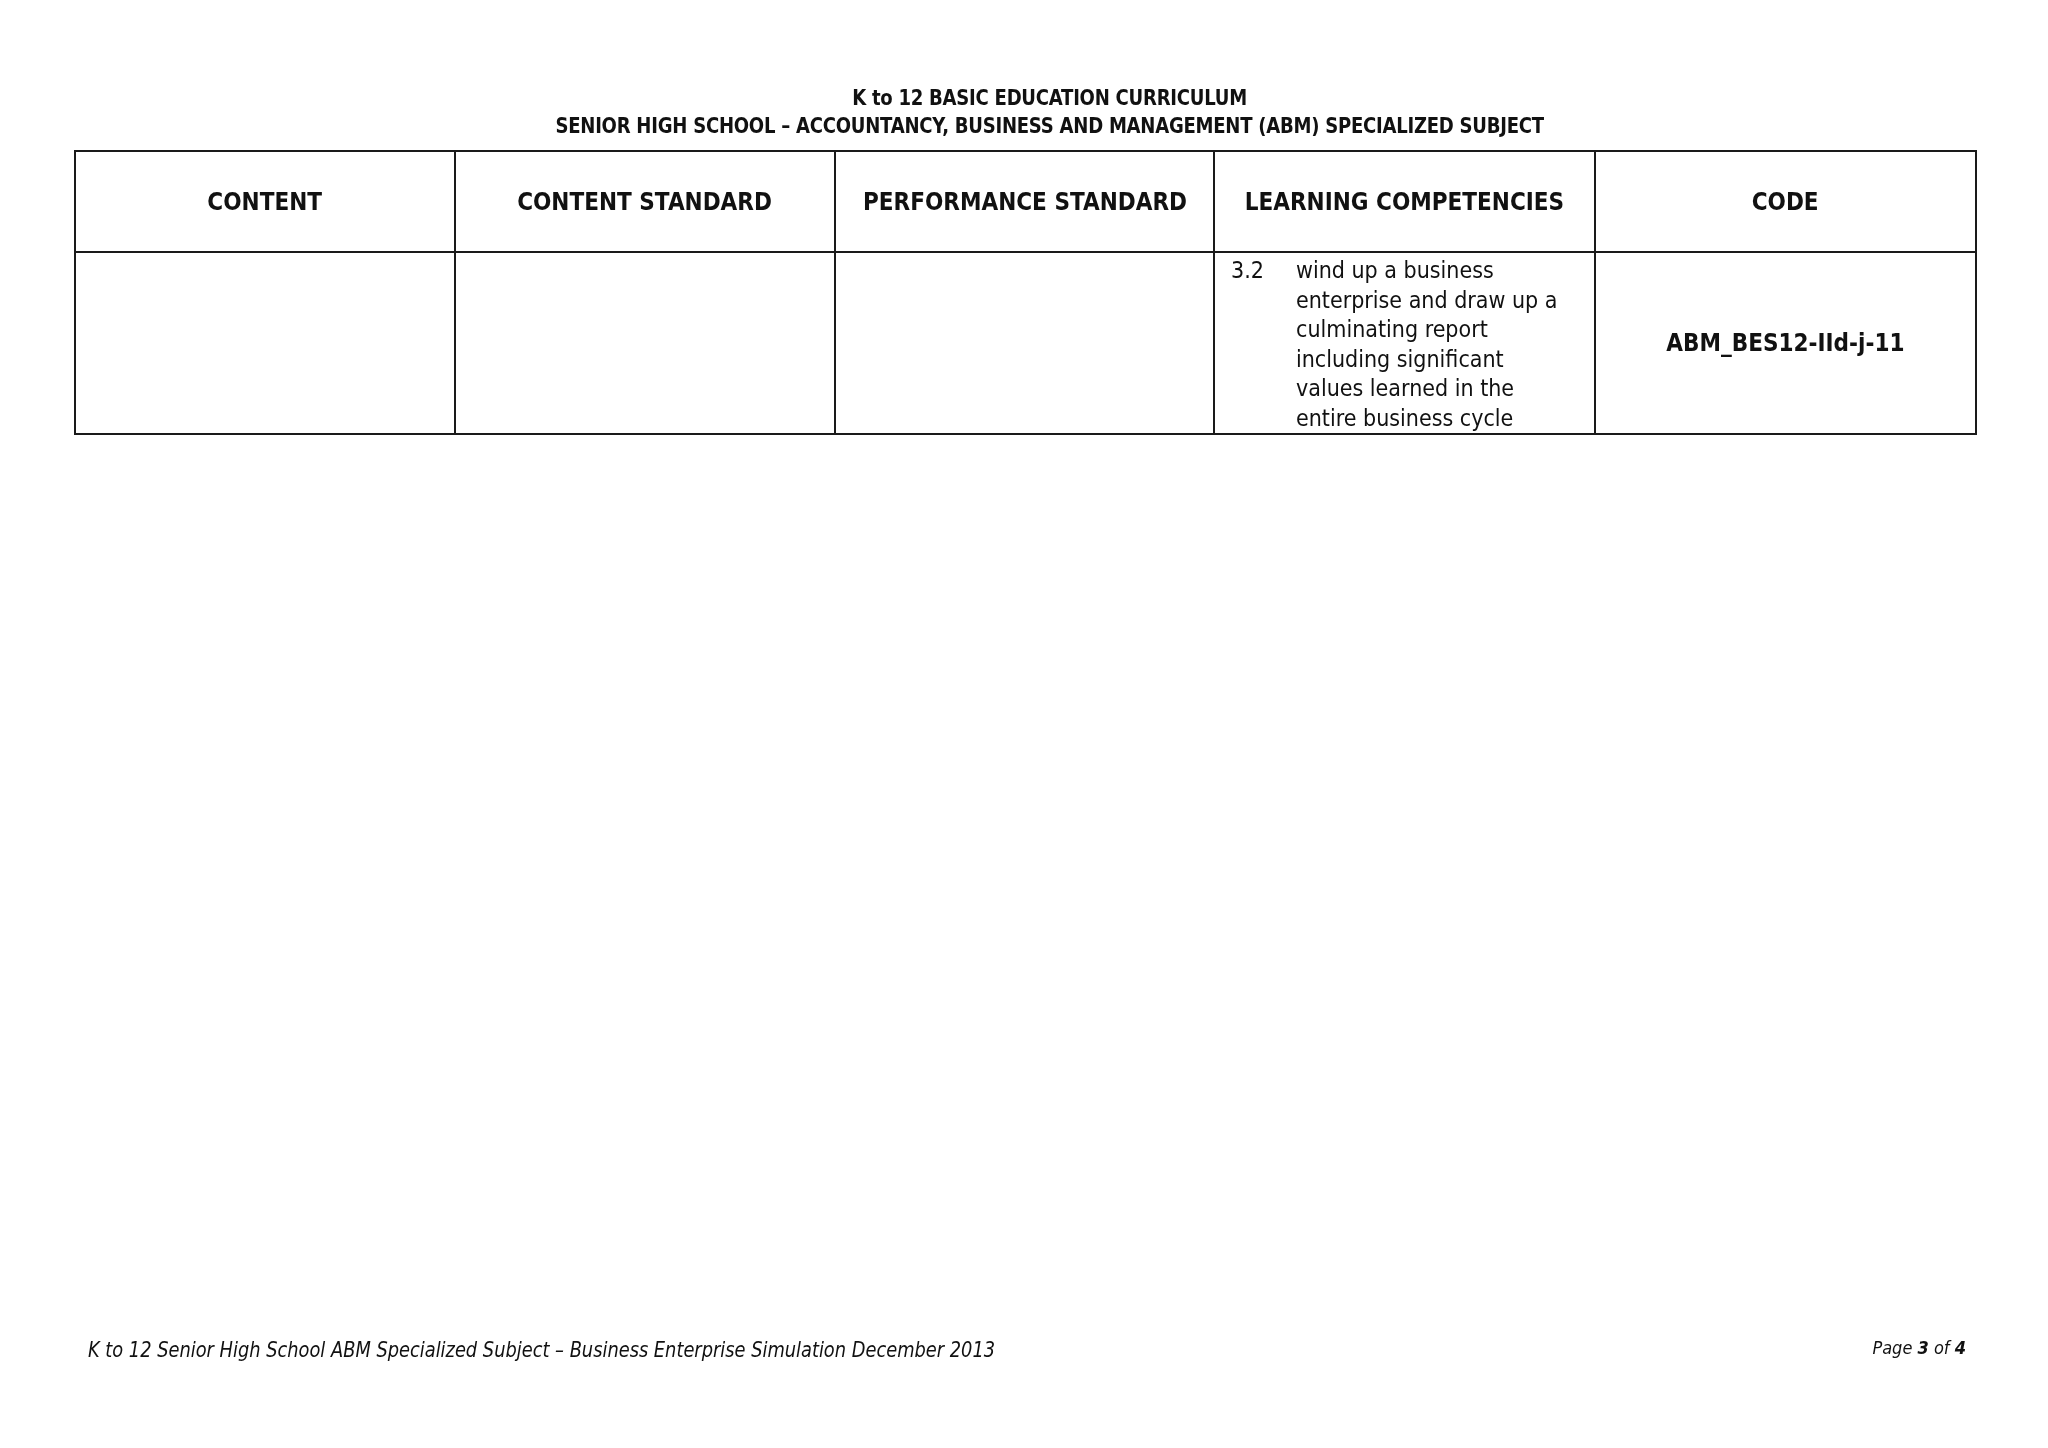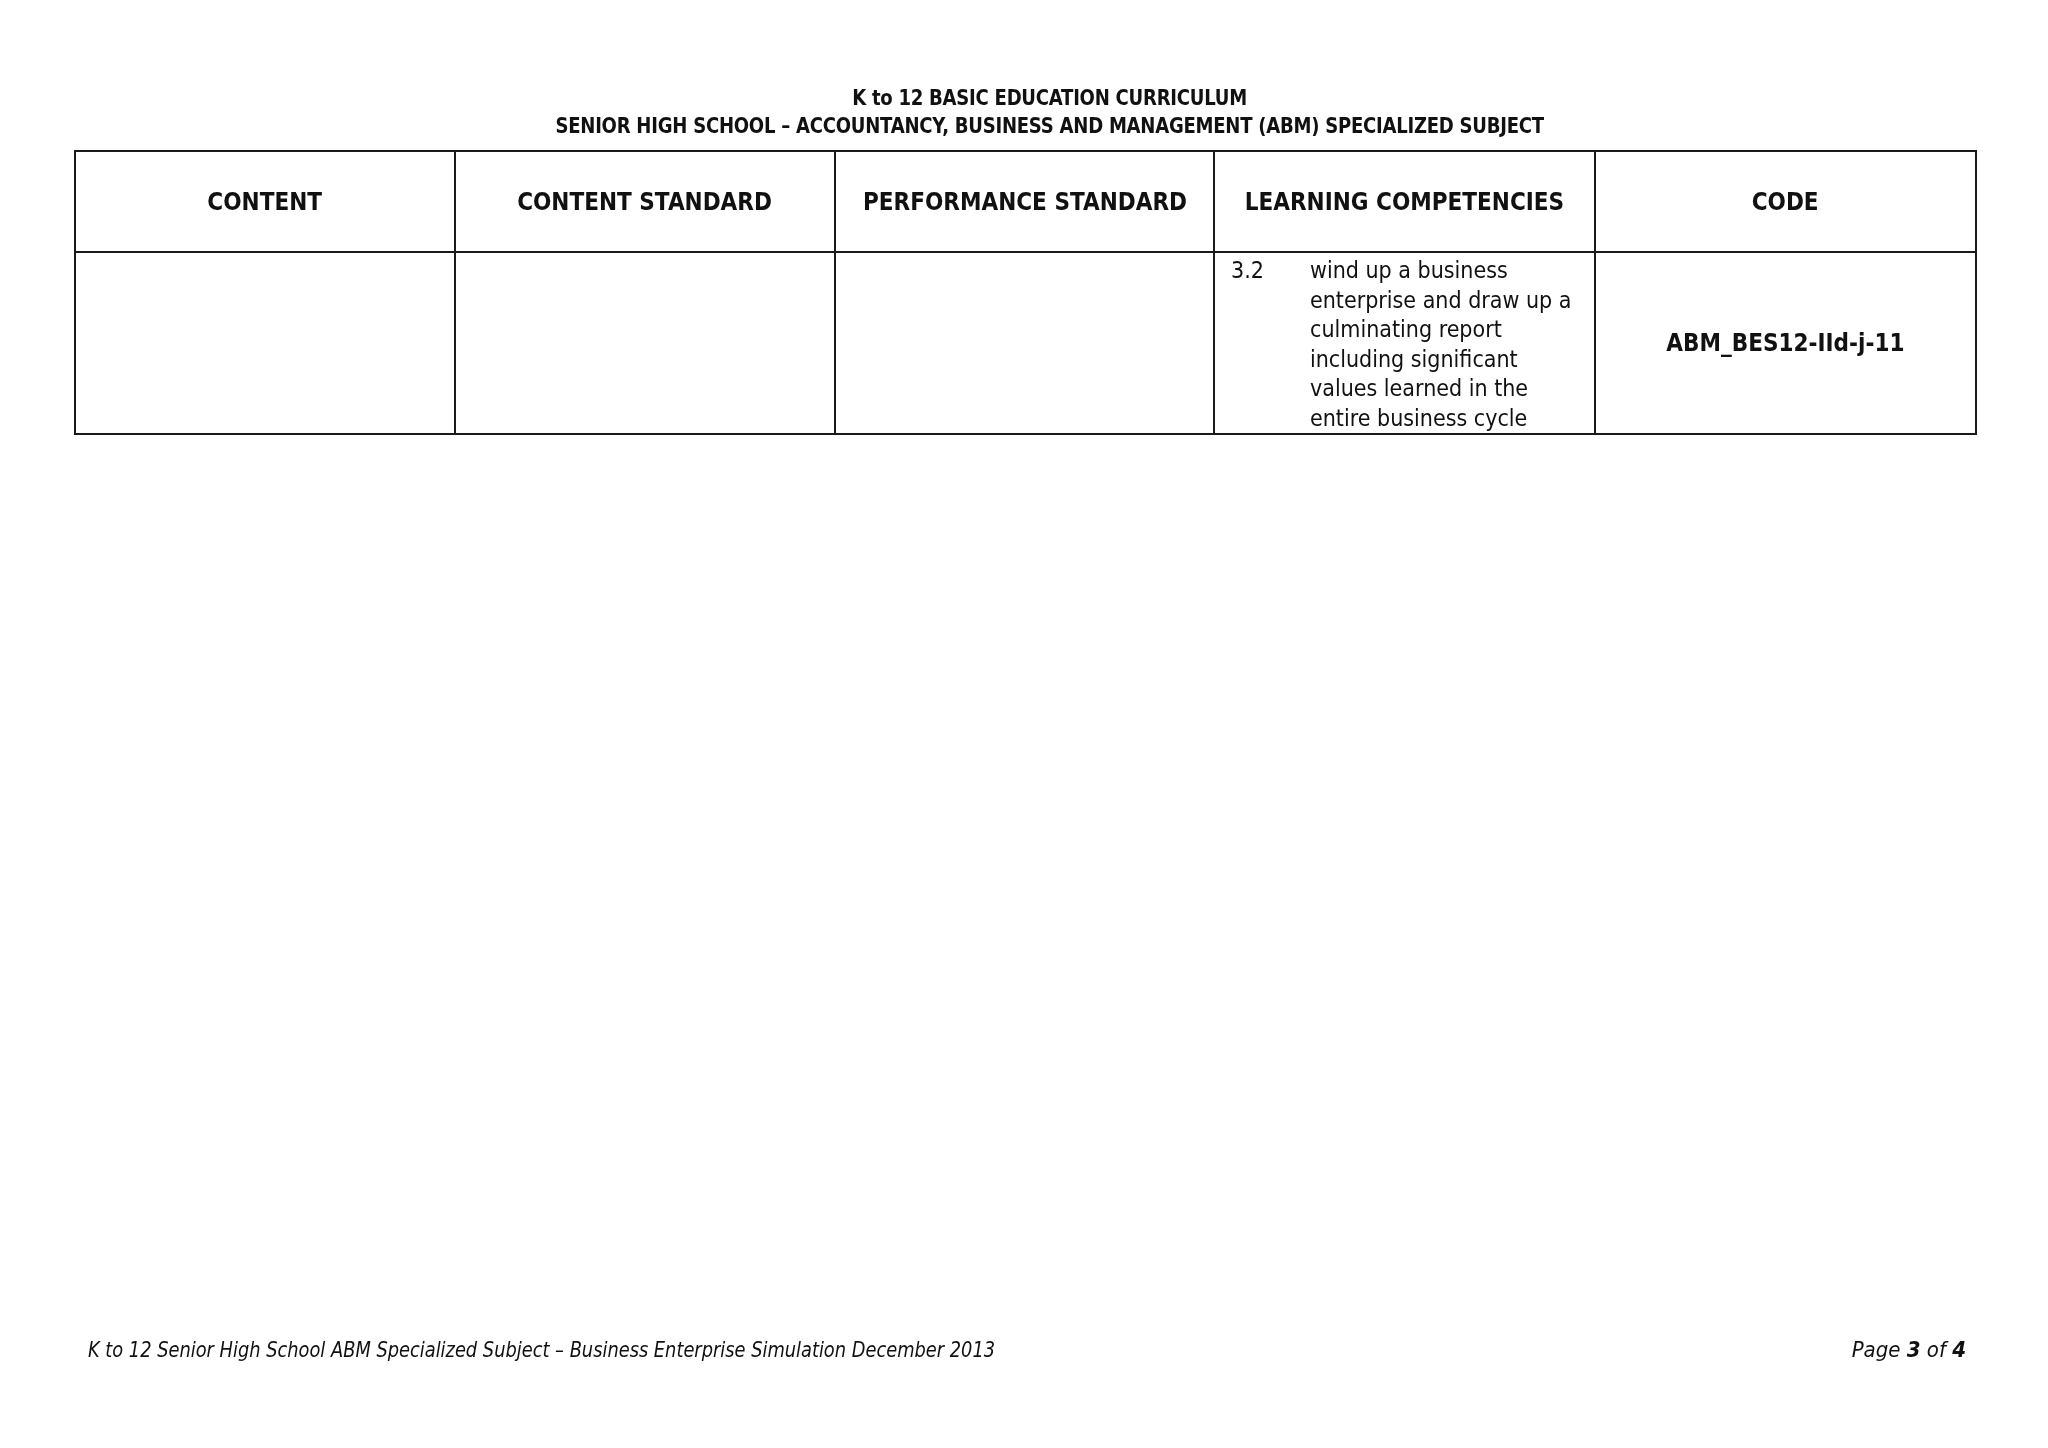--- a/index.html
+++ b/index.html
@@ -13,29 +13,29 @@
   .title span { display: inline-block; transform: scaleX(0.86); }
   table.curr { position: absolute; left: 74px; top: 150px; width: 1901px;
                border-collapse: collapse; table-layout: fixed; }
   table.curr td, table.curr th { border: 2px solid #1a1a1a; padding: 0; }
   table.curr th { height: 99px; font-weight: bold; font-size: 24px;
                   font-family: "DejaVu Sans", sans-serif; text-align: center; vertical-align: middle; }
   table.curr th span { display: inline-block; transform: scaleX(0.9); white-space: nowrap; }
   table.curr td { height: 178px; vertical-align: top; }
   .comp { display: flex; font-size: 23px; line-height: 29.5px; padding-top: 3px; }
   .comp .num { width: 65px; padding-left: 16px; flex: none; }
-  .comp .txt { flex: 1; padding-right: 10px; margin-left: 14px; }
+  .comp .txt { flex: 1; padding-right: 10px; }
   td.code { vertical-align: middle !important; text-align: center; font-weight: bold;
             font-size: 24px; font-family: "DejaVu Sans", sans-serif; border-radius: 7px; }
   td.code span { display: inline-block; transform: scaleX(0.9); }
   .notes { position: absolute; left: 87px; top: 458px; font-size: 23px; line-height: 34px; }
   .notes div span { display: inline-block; transform-origin: left; transform: scaleX(0.92); white-space: nowrap; }
   .footer-left { position: absolute; left: 88px; top: 1337px; font-size: 22px; font-style: italic;
                  white-space: nowrap; transform-origin: left; transform: scaleX(0.9); }
-  .footer-right { position: absolute; right: 82px; top: 1337px; font-size: 22px; font-style: italic;
+  .footer-right { position: absolute; right: 82px; top: 1337px; font-size: 18px; font-style: italic;
                   white-space: nowrap; }
   .footer-right b { font-weight: bold; }
 </style>
 </head>
 <body>
 
 <div class="title t1"><span>K to 12 BASIC EDUCATION CURRICULUM</span></div>
 <div class="title t2"><span>SENIOR HIGH SCHOOL – ACCOUNTANCY, BUSINESS AND MANAGEMENT (ABM) SPECIALIZED SUBJECT</span></div>
 
 <table class="curr">

